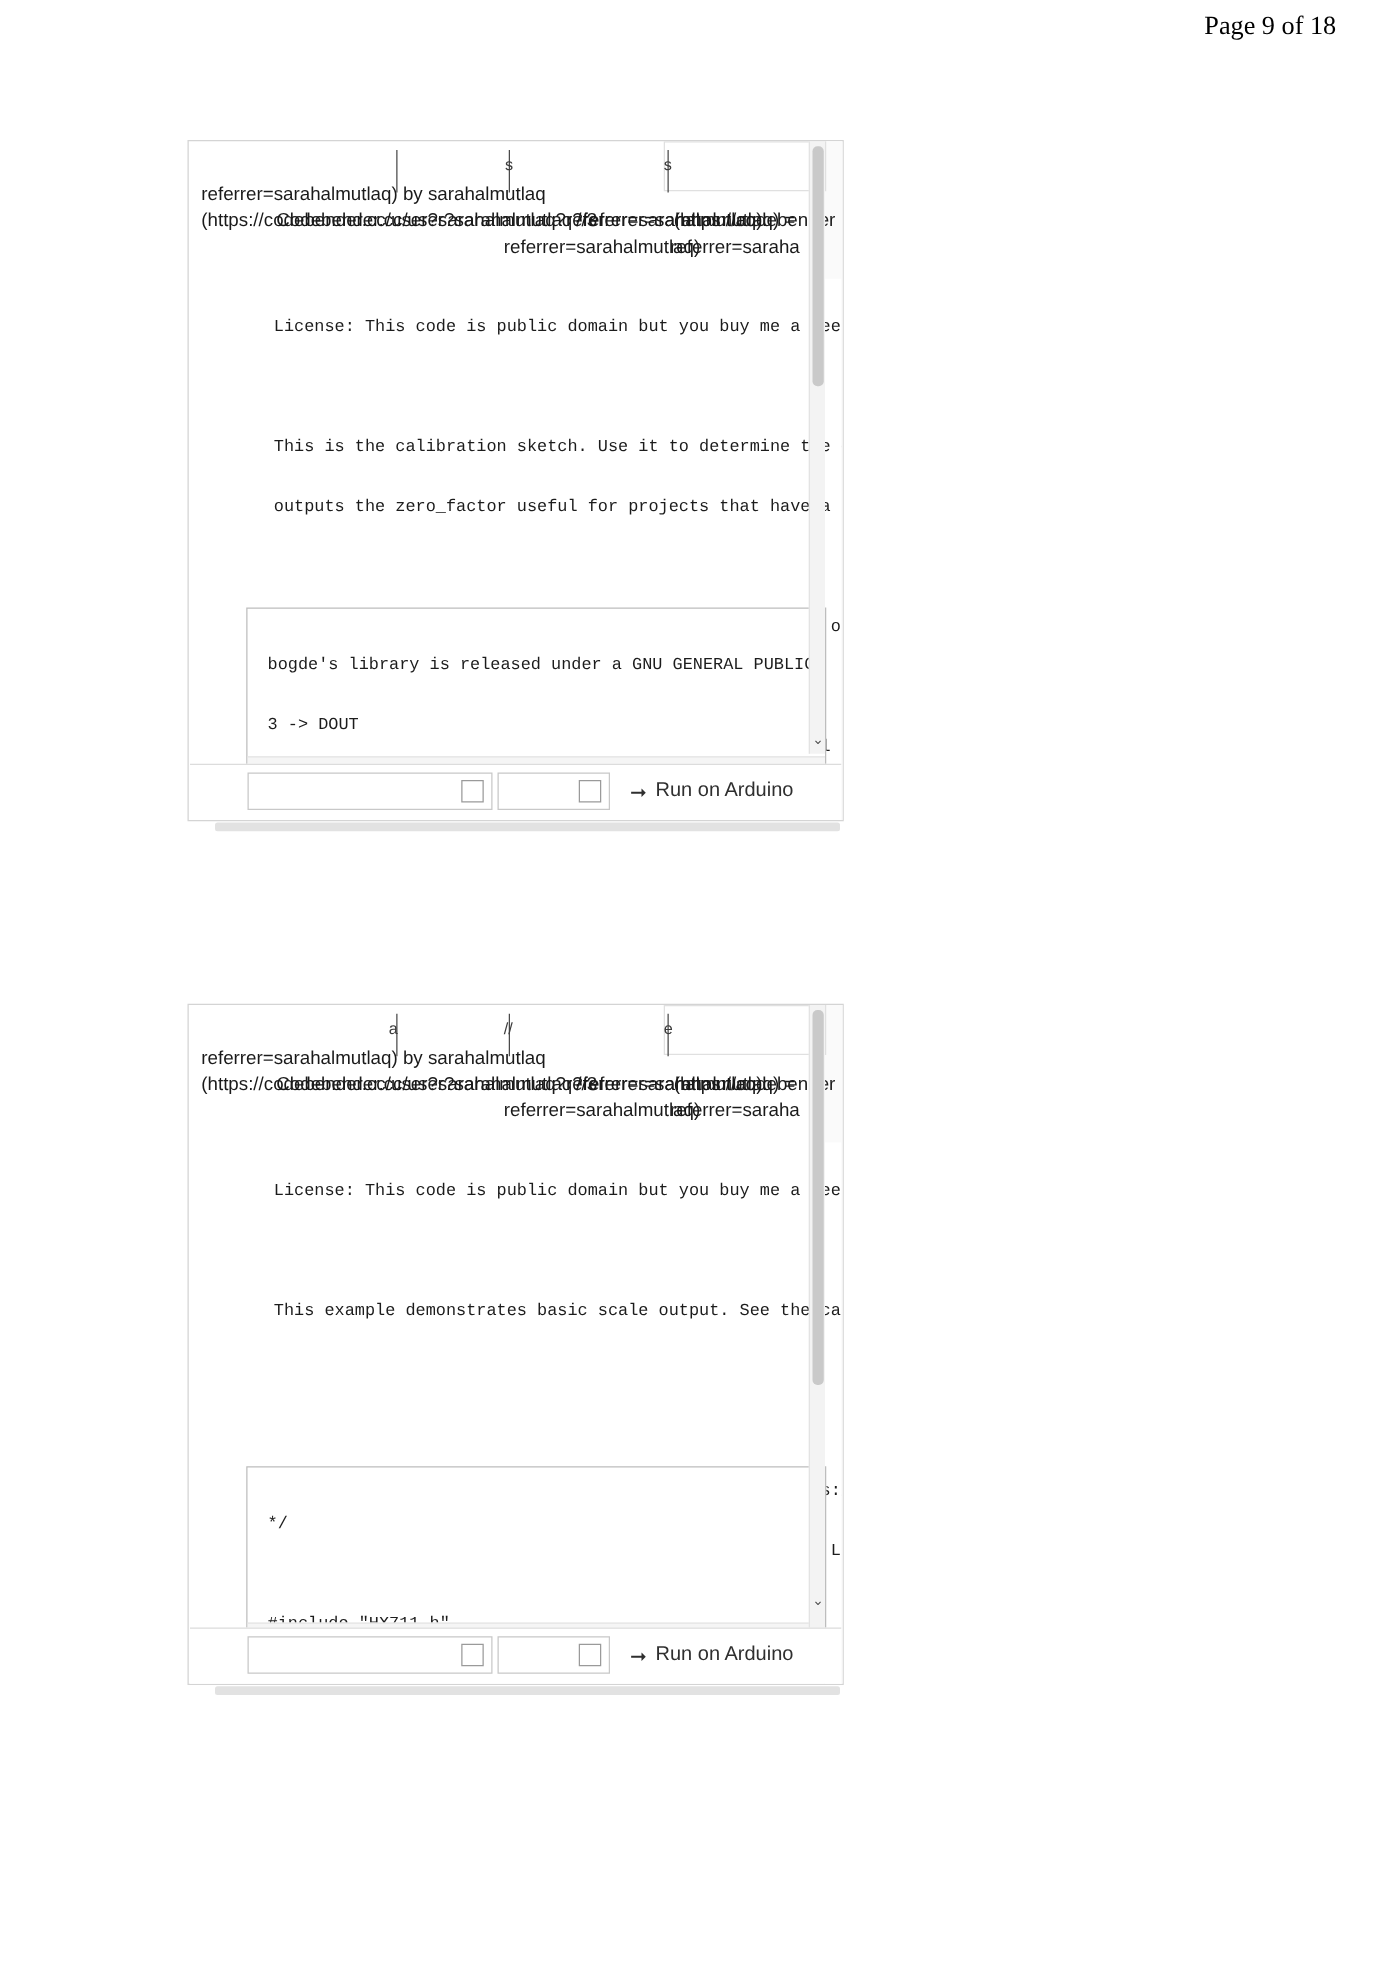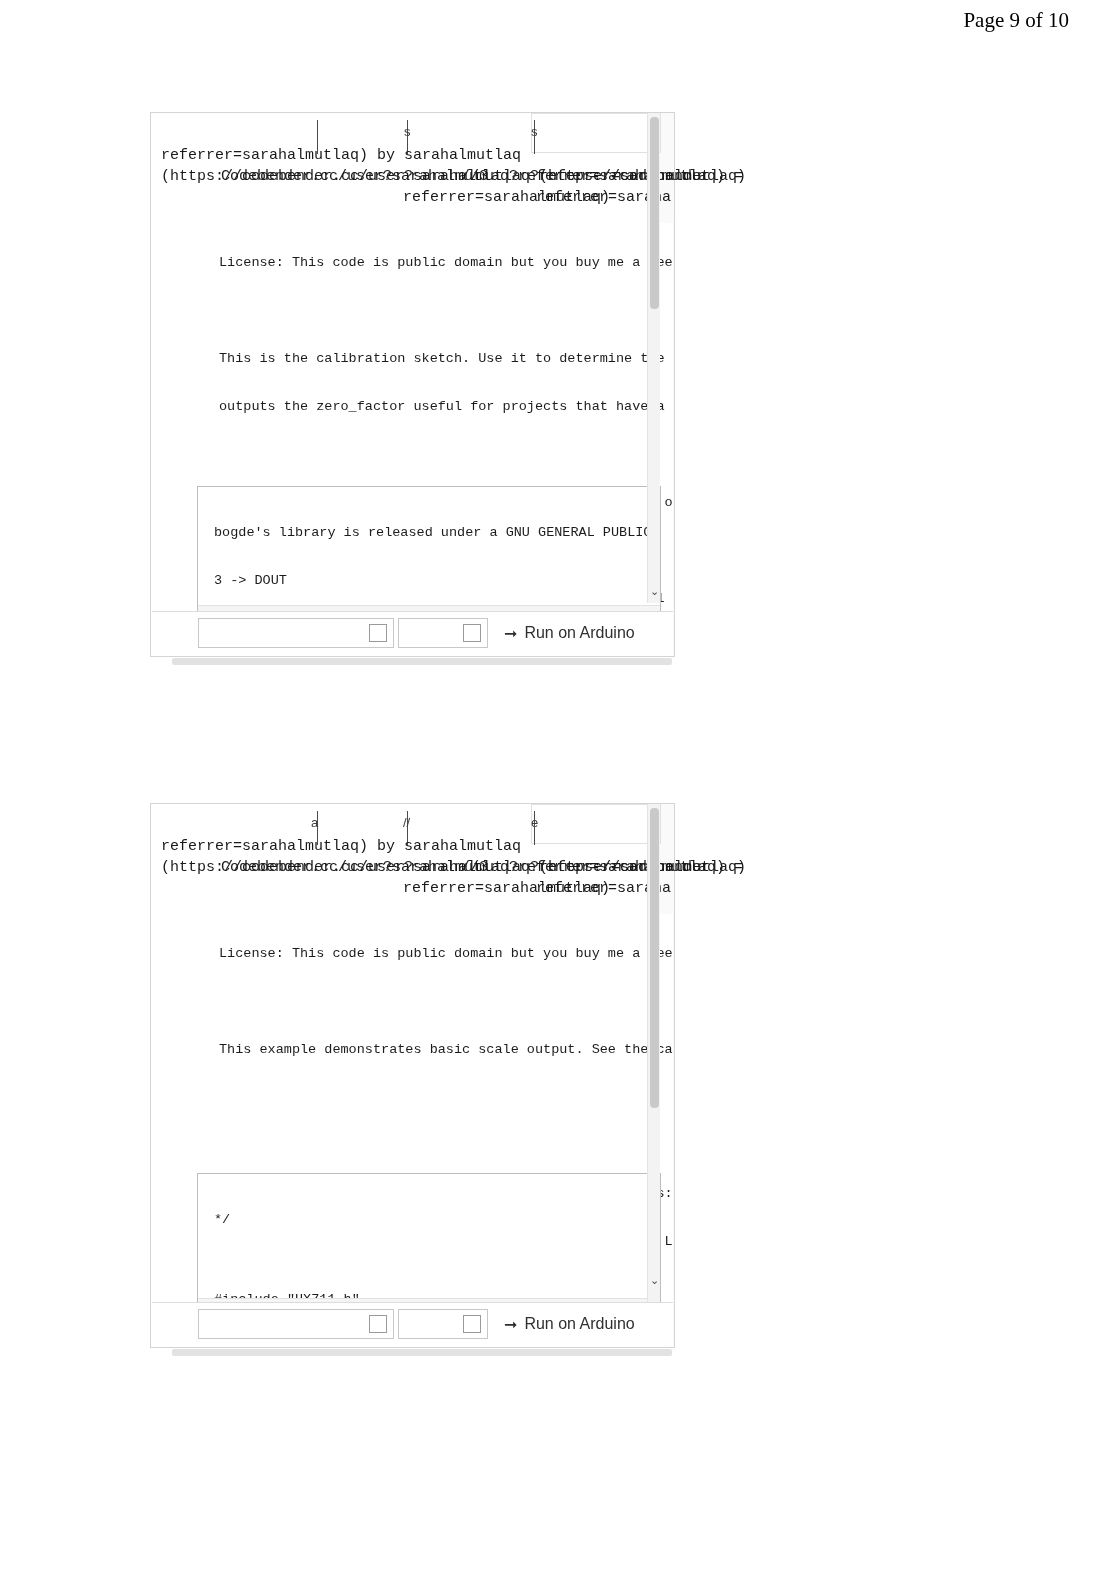--- a/index.html
+++ b/index.html
@@ -76,21 +76,21 @@
     font-size: 13px;
     color: #3c3c3c;
   }
 
   
   .attrib {
     position: absolute;
     left: 10px;
     top: 32px;
     width: 520px;
-    font-family: Liberation Mono, monospace;
+    font-family: Liberation Sans, sans-serif;
     font-size: 15px;
     line-height: 21px;
     color: #1a1a1a;
     white-space: nowrap;
   }
   .attrib .row {
     position: relative;
     height: 21px;
   }
   .attrib .ov {
@@ -236,21 +236,21 @@
     top: 0;
     right: 0;
     width: 14px;
     background: #fafafa;
     border-left: 1px solid #ececec;
   }
 </style>
 </head>
 <body>
 
-<div class="page-number">Page 9 of 10</div>
+<div class="page-number">Page 9 of 18</div>
 
 <div class="figure fig1">
   <div class="shot" style="height:545px;">
 
     <div class="right-strip" style="height:543px;"></div>
     <div class="top-card"></div>
 
     <div class="tick" style="left:166px;"></div>
     <div class="tick" style="left:256px;"></div>
     <div class="tick" style="left:383px;"></div>

